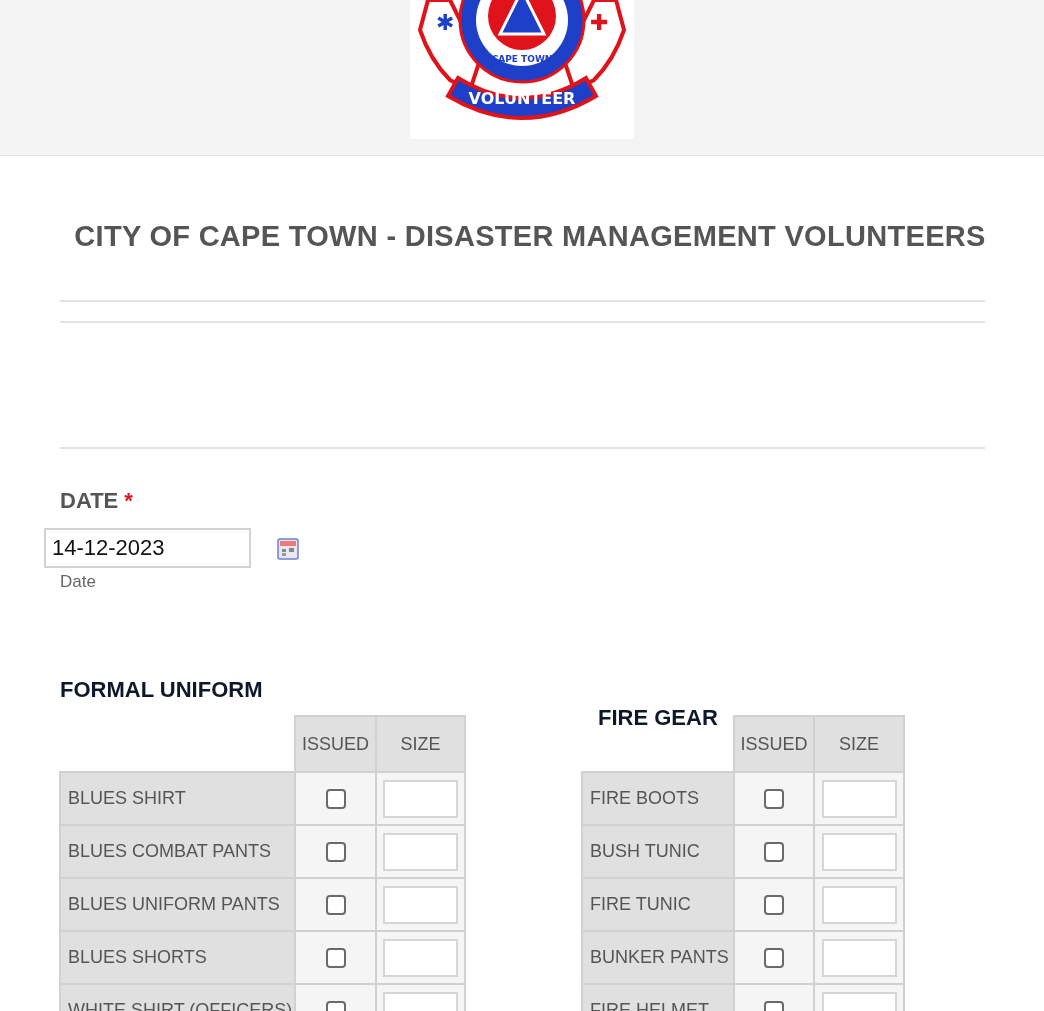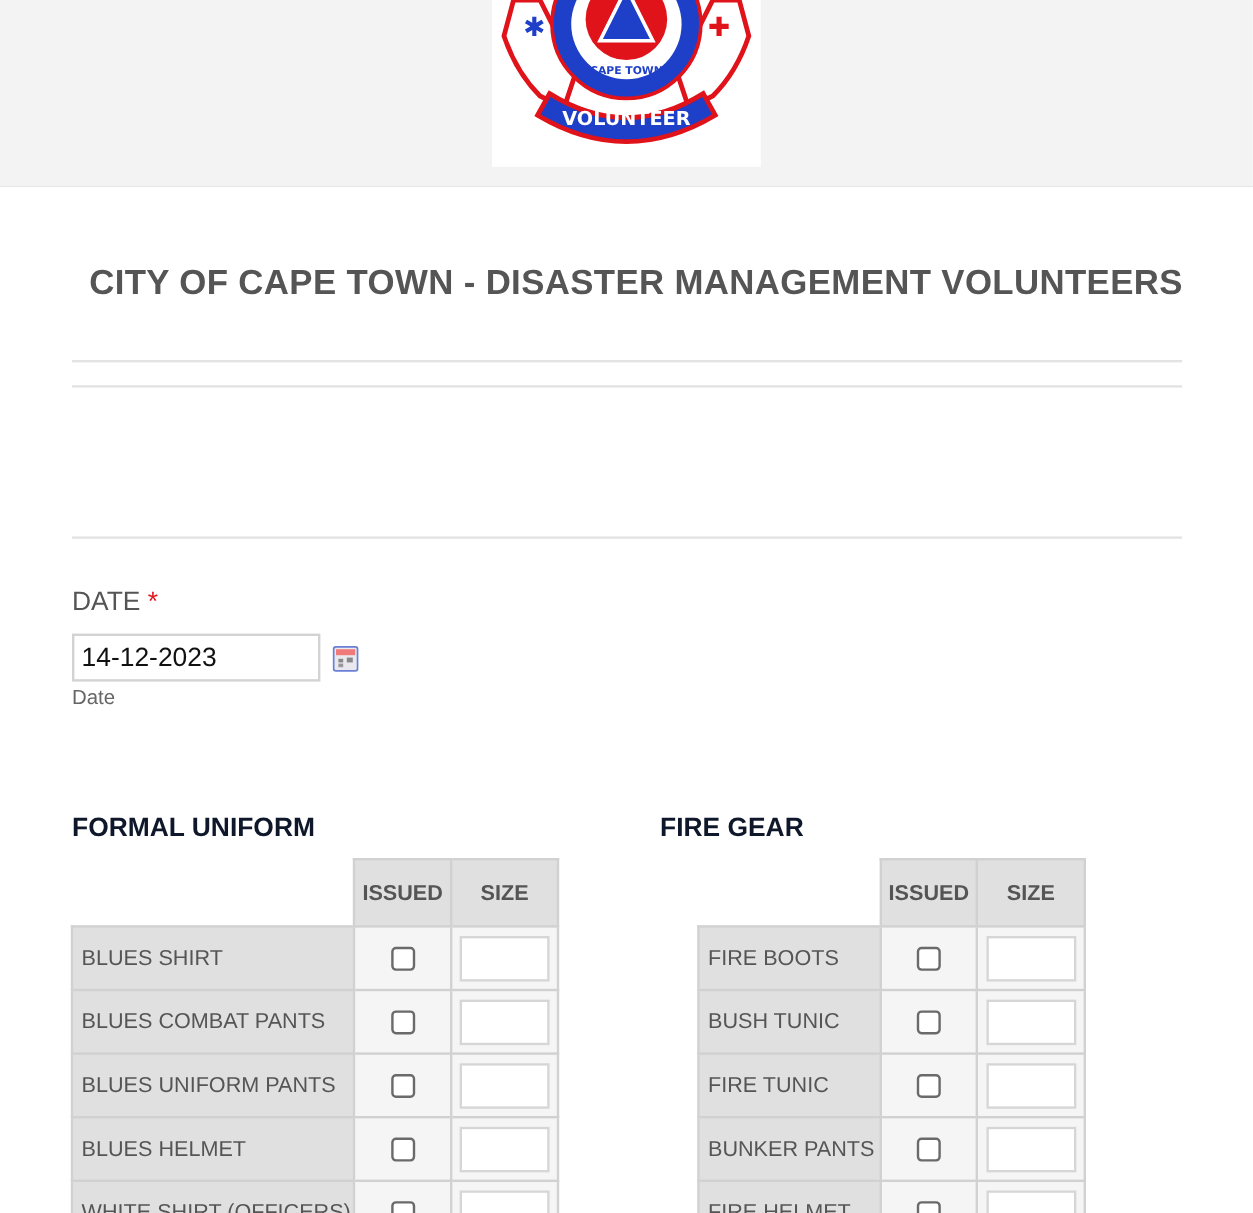--- a/index.html
+++ b/index.html
@@ -4,28 +4,28 @@
 <style>
   * { box-sizing: border-box; margin: 0; padding: 0; }
   html, body { width: 1044px; height: 1011px; overflow: hidden; background: #ffffff; font-family: "Liberation Sans", sans-serif; }
   .header-band { position: absolute; left: 0; top: 0; width: 1044px; height: 156px; background: #f3f3f3; border-bottom: 1px solid #e6e6e6; }
   .logo-box { position: absolute; left: 410px; top: 0; width: 224px; height: 139px; background: #ffffff; overflow: hidden; }
   .main { position: absolute; left: 0; top: 156px; width: 1044px; height: 855px; background: #fff; }
   .title { position: absolute; left: 0; width: 1044px; text-align: center; color: #555555; font-weight: bold; }
   .t1 { top: 64px; font-size: 29px; letter-spacing: 0.3px; padding-left: 16px; }
   .t2 { top: 210px; font-size: 29px; }
   .hr { position: absolute; left: 60px; width: 925px; height: 0; border-top: 2px solid #e3e3e3; }
-  .field-label { position: absolute; left: 60px; top: 332px; font-size: 22px; font-weight: normal; color: #555; }
+  .field-label { position: absolute; left: 60px; top: 332px; font-size: 22px; font-weight: bold; color: #555; }
   .req { color: #e0121a; margin-left: 6px; }
-  .date-input { position: absolute; left: 60px; top: 372px; width: 207px; height: 40px; border: 2px solid #d3d3d3; background: #fff; font-family: "Liberation Sans", sans-serif; font-size: 22px; color: #111; padding: 0 6px; outline: none; }
+  .date-input { position: absolute; left: 44px; top: 372px; width: 207px; height: 40px; border: 2px solid #d3d3d3; background: #fff; font-family: "Liberation Sans", sans-serif; font-size: 22px; color: #111; padding: 0 6px; outline: none; }
   .cal-icon { position: absolute; left: 277px; top: 382px; width: 22px; height: 22px; }
   .sublabel { position: absolute; left: 60px; top: 416px; font-size: 17px; color: #666; }
   .section-title { position: absolute; top: 521px; font-size: 22px; font-weight: bold; color: #0f172a; }
   table.matrix { position: absolute; border-collapse: collapse; font-size: 18px; color: #555; }
-  table.matrix th { background: #e0e0e0; border: 2px solid #d1d1d1; font-weight: bold; height: 56px; text-align: center; }
+  table.matrix th { background: #e0e0e0; border: 2px solid #d1d1d1; font-weight: normal; height: 56px; text-align: center; }
   table.matrix th.blank { background: transparent; border: none; }
   table.matrix td { border: 2px solid #d1d1d1; height: 53px; margin-left: 28px; }
   table.matrix td.rowlabel { background: #e0e0e0; padding-left: 7px; text-align: left; white-space: nowrap; }
   table.matrix td.chk { background: #f5f5f5; text-align: center; }
   table.matrix td.sz { background: #f5f5f5; text-align: center; }
   .cb { width: 20px; height: 20px; border: 2px solid #6a6a6a; border-radius: 4px; background: #fff; display: inline-block; vertical-align: middle; }
   .size-input { width: 75px; height: 38px; border: 2px solid #d6d6d6; background: #fff; display: inline-block; vertical-align: middle; outline: none; font-family: "Liberation Sans", sans-serif; }
 </style>
 </head>
 <body>
@@ -94,33 +94,33 @@
       <td class="rowlabel">BLUES COMBAT PANTS</td>
       <td class="chk"><span class="cb"></span></td>
       <td class="sz"><input class="size-input" value="" style=""></td>
     </tr>
     <tr>
       <td class="rowlabel">BLUES UNIFORM PANTS</td>
       <td class="chk"><span class="cb"></span></td>
       <td class="sz"><input class="size-input" value="" style=""></td>
     </tr>
     <tr>
-      <td class="rowlabel">BLUES HELMET</td>
+      <td class="rowlabel">BLUES SHORTS</td>
       <td class="chk"><span class="cb"></span></td>
       <td class="sz"><input class="size-input" value="" style=""></td>
     </tr>
     <tr>
       <td class="rowlabel">WHITE SHIRT (OFFICERS)</td>
       <td class="chk"><span class="cb"></span></td>
       <td class="sz"><input class="size-input" value="" style=""></td>
     </tr>
   </tbody>
     </table>
 
-  <div class="section-title" style="left:550px;">FIRE GEAR</div>
+  <div class="section-title" style="left:598px;margin-top:28px;">FIRE GEAR</div>
   <table class="matrix" style="left:581px; top:559px;">
     <colgroup>
         <col style="width:152px">
         <col style="width:80px">
         <col style="width:90px">
       </colgroup>
     <tbody>
         <tr>
       <th class="blank"></th>
       <th>ISSUED</th>

